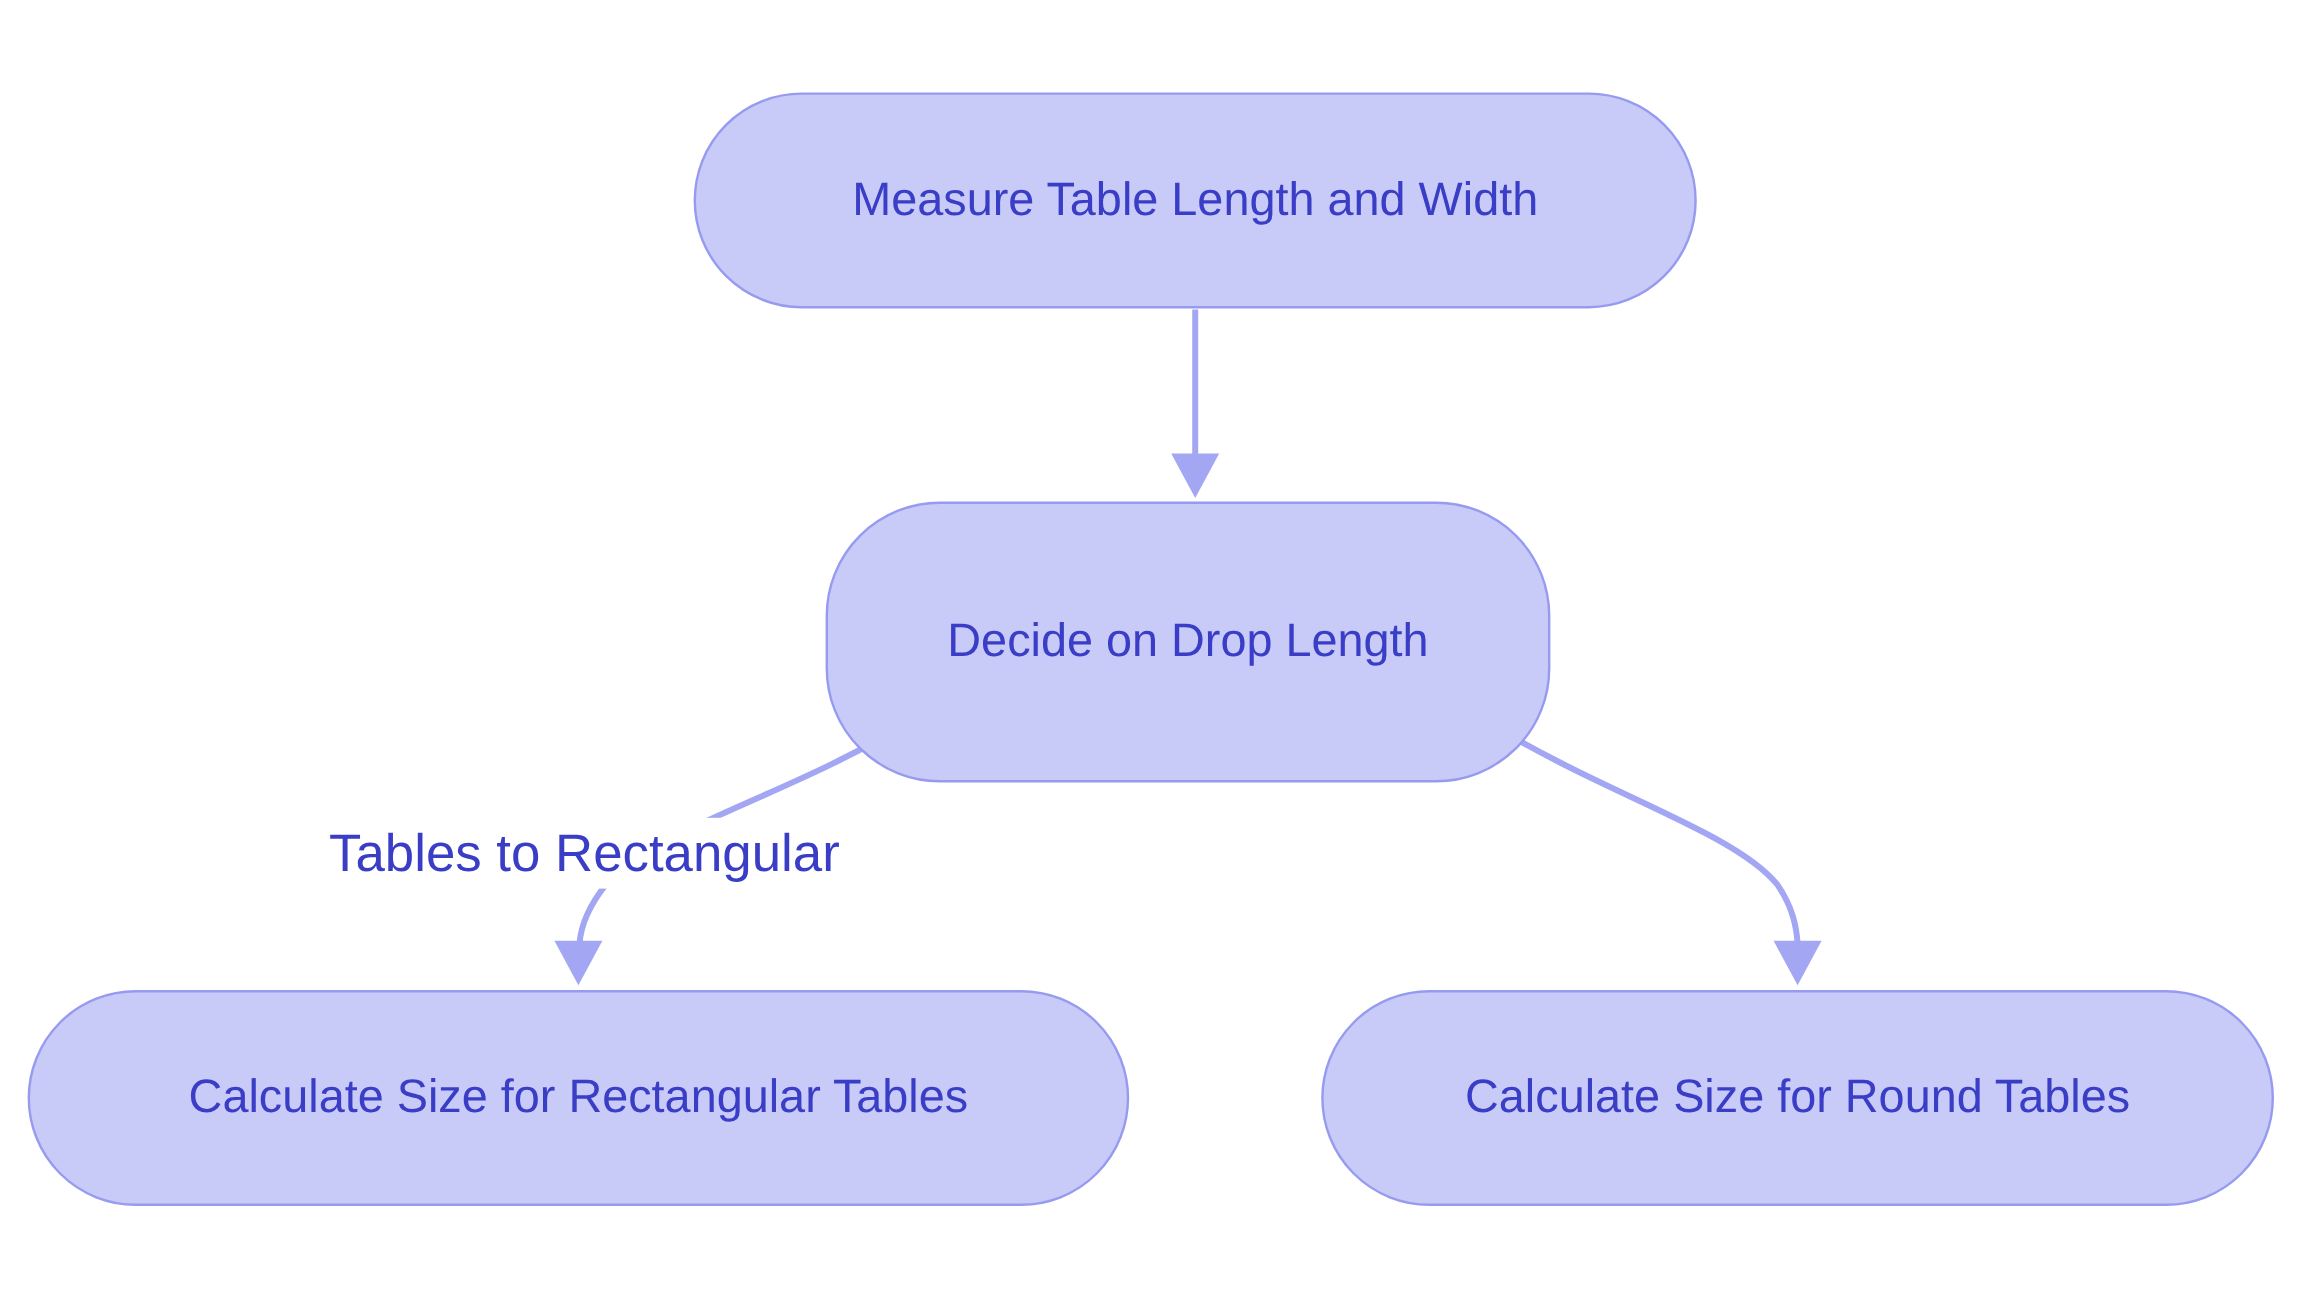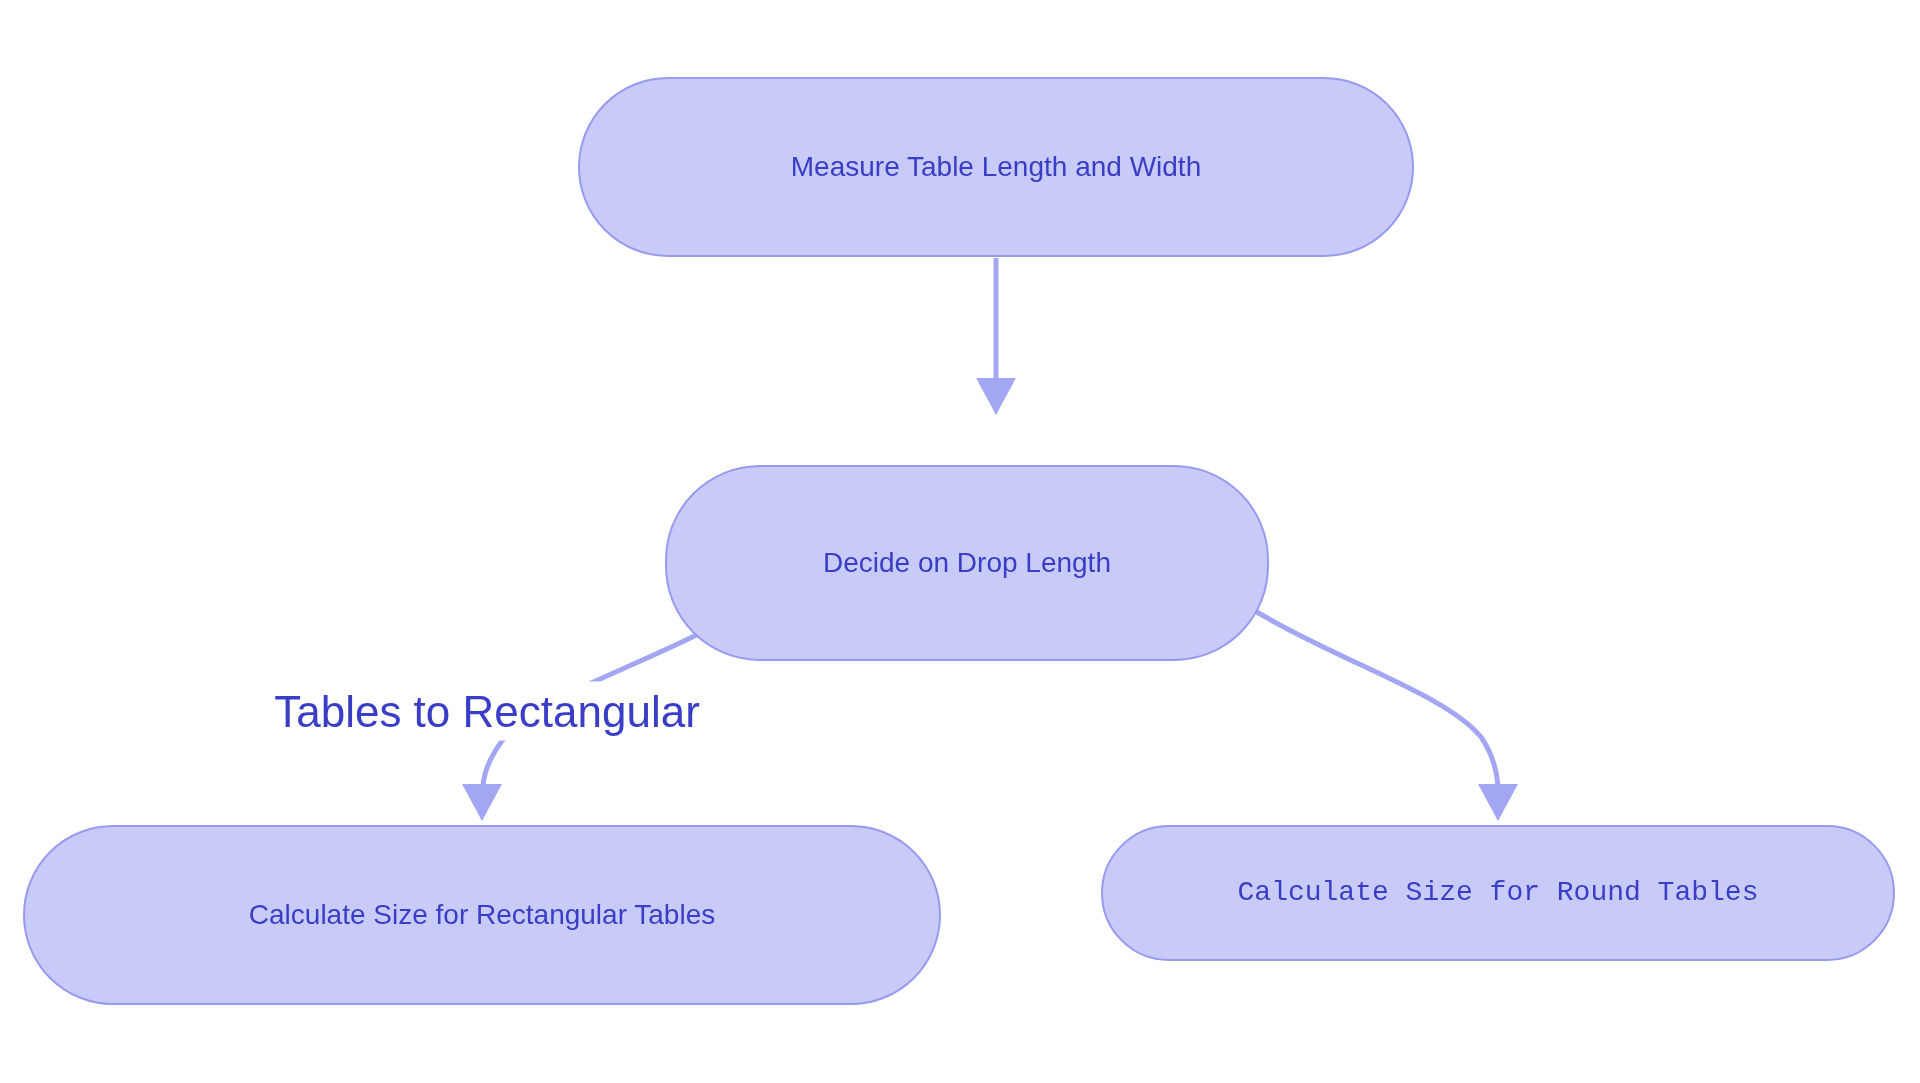--- a/index.html
+++ b/index.html
@@ -34,28 +34,28 @@
     position:absolute;
     box-sizing:border-box;
     background:var(--node-fill);
     border:2.5px solid var(--node-border);
     border-radius:95px;
     display:flex;
     align-items:center;
     justify-content:center;
     text-align:center;
     color:var(--node-text-color);
-    font-size:28px;
+    font-size:39px;
     line-height:1.2;
     padding:2px 40px;
   }
   .node-measure{left:578px;top:77px;width:836px;height:180px;}
-  .node-decide{left:665px;top:418px;width:604px;height:196px;margin-top:47px;}
+  .node-decide{left:688px;top:418px;width:604px;height:234px;}
   .node-calc-rect{left:23px;top:825px;width:918px;height:180px;justify-content:center;}
-  .node-calc-round{left:1101px;top:825px;width:794px;height:136px;font-family:Liberation Mono, monospace;}
+  .node-calc-round{left:1101px;top:825px;width:794px;height:180px;}
   .edge-label{
     position:absolute;
     transform:translate(-50%,-50%);
     background:var(--canvas-bg);
     color:var(--label-text-color);
     font-size:44px;
     line-height:1.25;
     padding:2px 10px;
     white-space:nowrap;
   }

